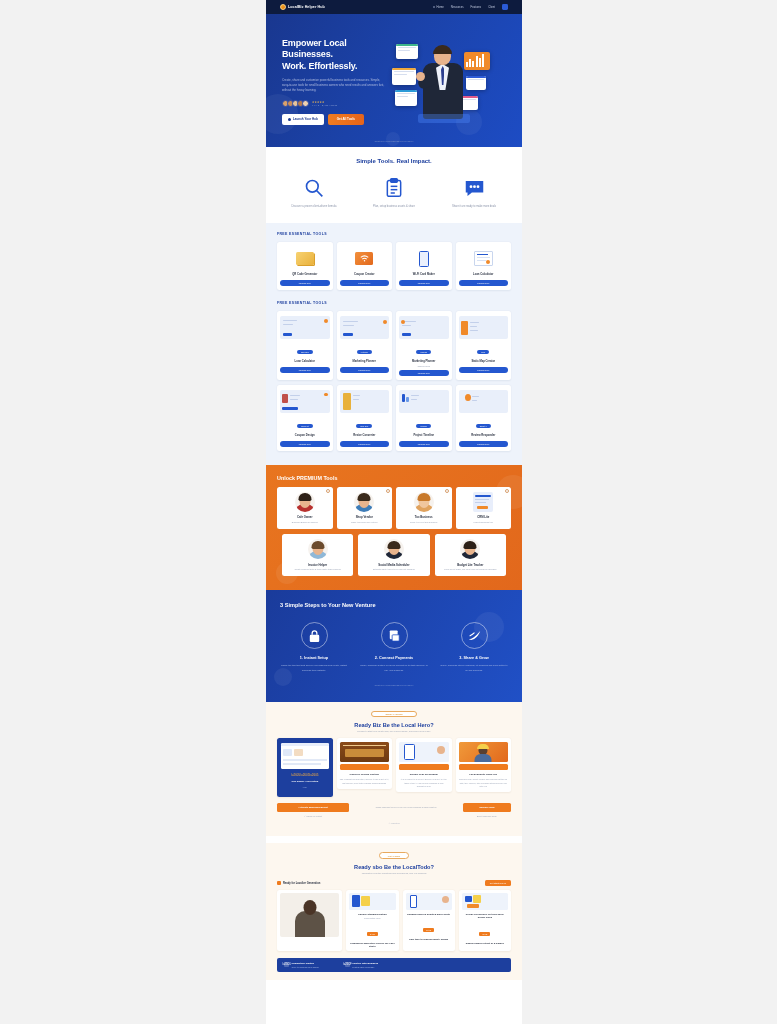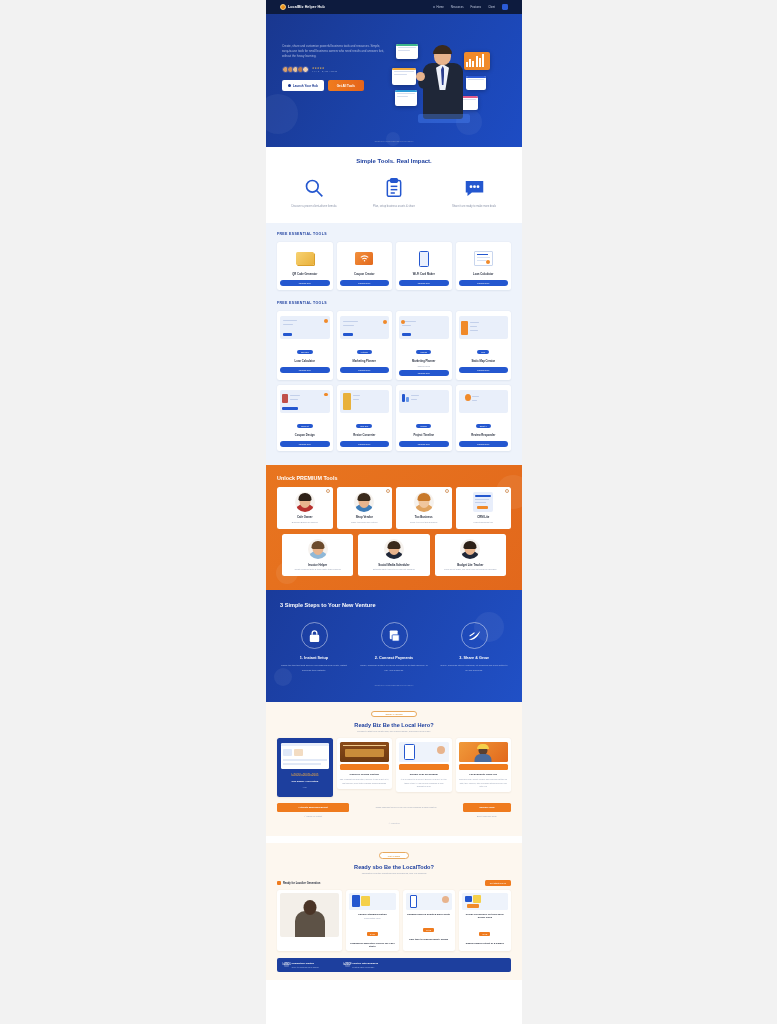--- a/index.html
+++ b/index.html
@@ -164,20 +164,24 @@
       <div class="hdr-av"></div>
     </div>
   </div>
 
   <div class="hero">
     <div class="bub" style="width:40px;height:40px;left:-8px;top:80px"></div>
     <div class="bub" style="width:26px;height:26px;left:190px;top:95px"></div>
     <div class="bub" style="width:14px;height:14px;left:120px;top:118px"></div>
     <div class="hero-inner">
       <div class="hero-left">
+        <div class="hero-h1">
+          <span>Empower Local Businesses.</span>
+          <span class="l2">Work. Effortlessly.</span>
+        </div>
         <div class="hero-p">Create, share and customize powerful business tools and resources. Simple, easy-to-use tools for small business owners who need results and answers fast, without the heavy learning.</div>
         <div class="hero-social">
           <div class="avrow">
             <i style="background:#d9a06a"></i>
               <i style="background:#c88b5a"></i>
               <i style="background:#e8c39a"></i>
               <i style="background:#b87a4c"></i>
               <i style="background:#f0d0ae"></i>
           </div>
           <div class="stars">

